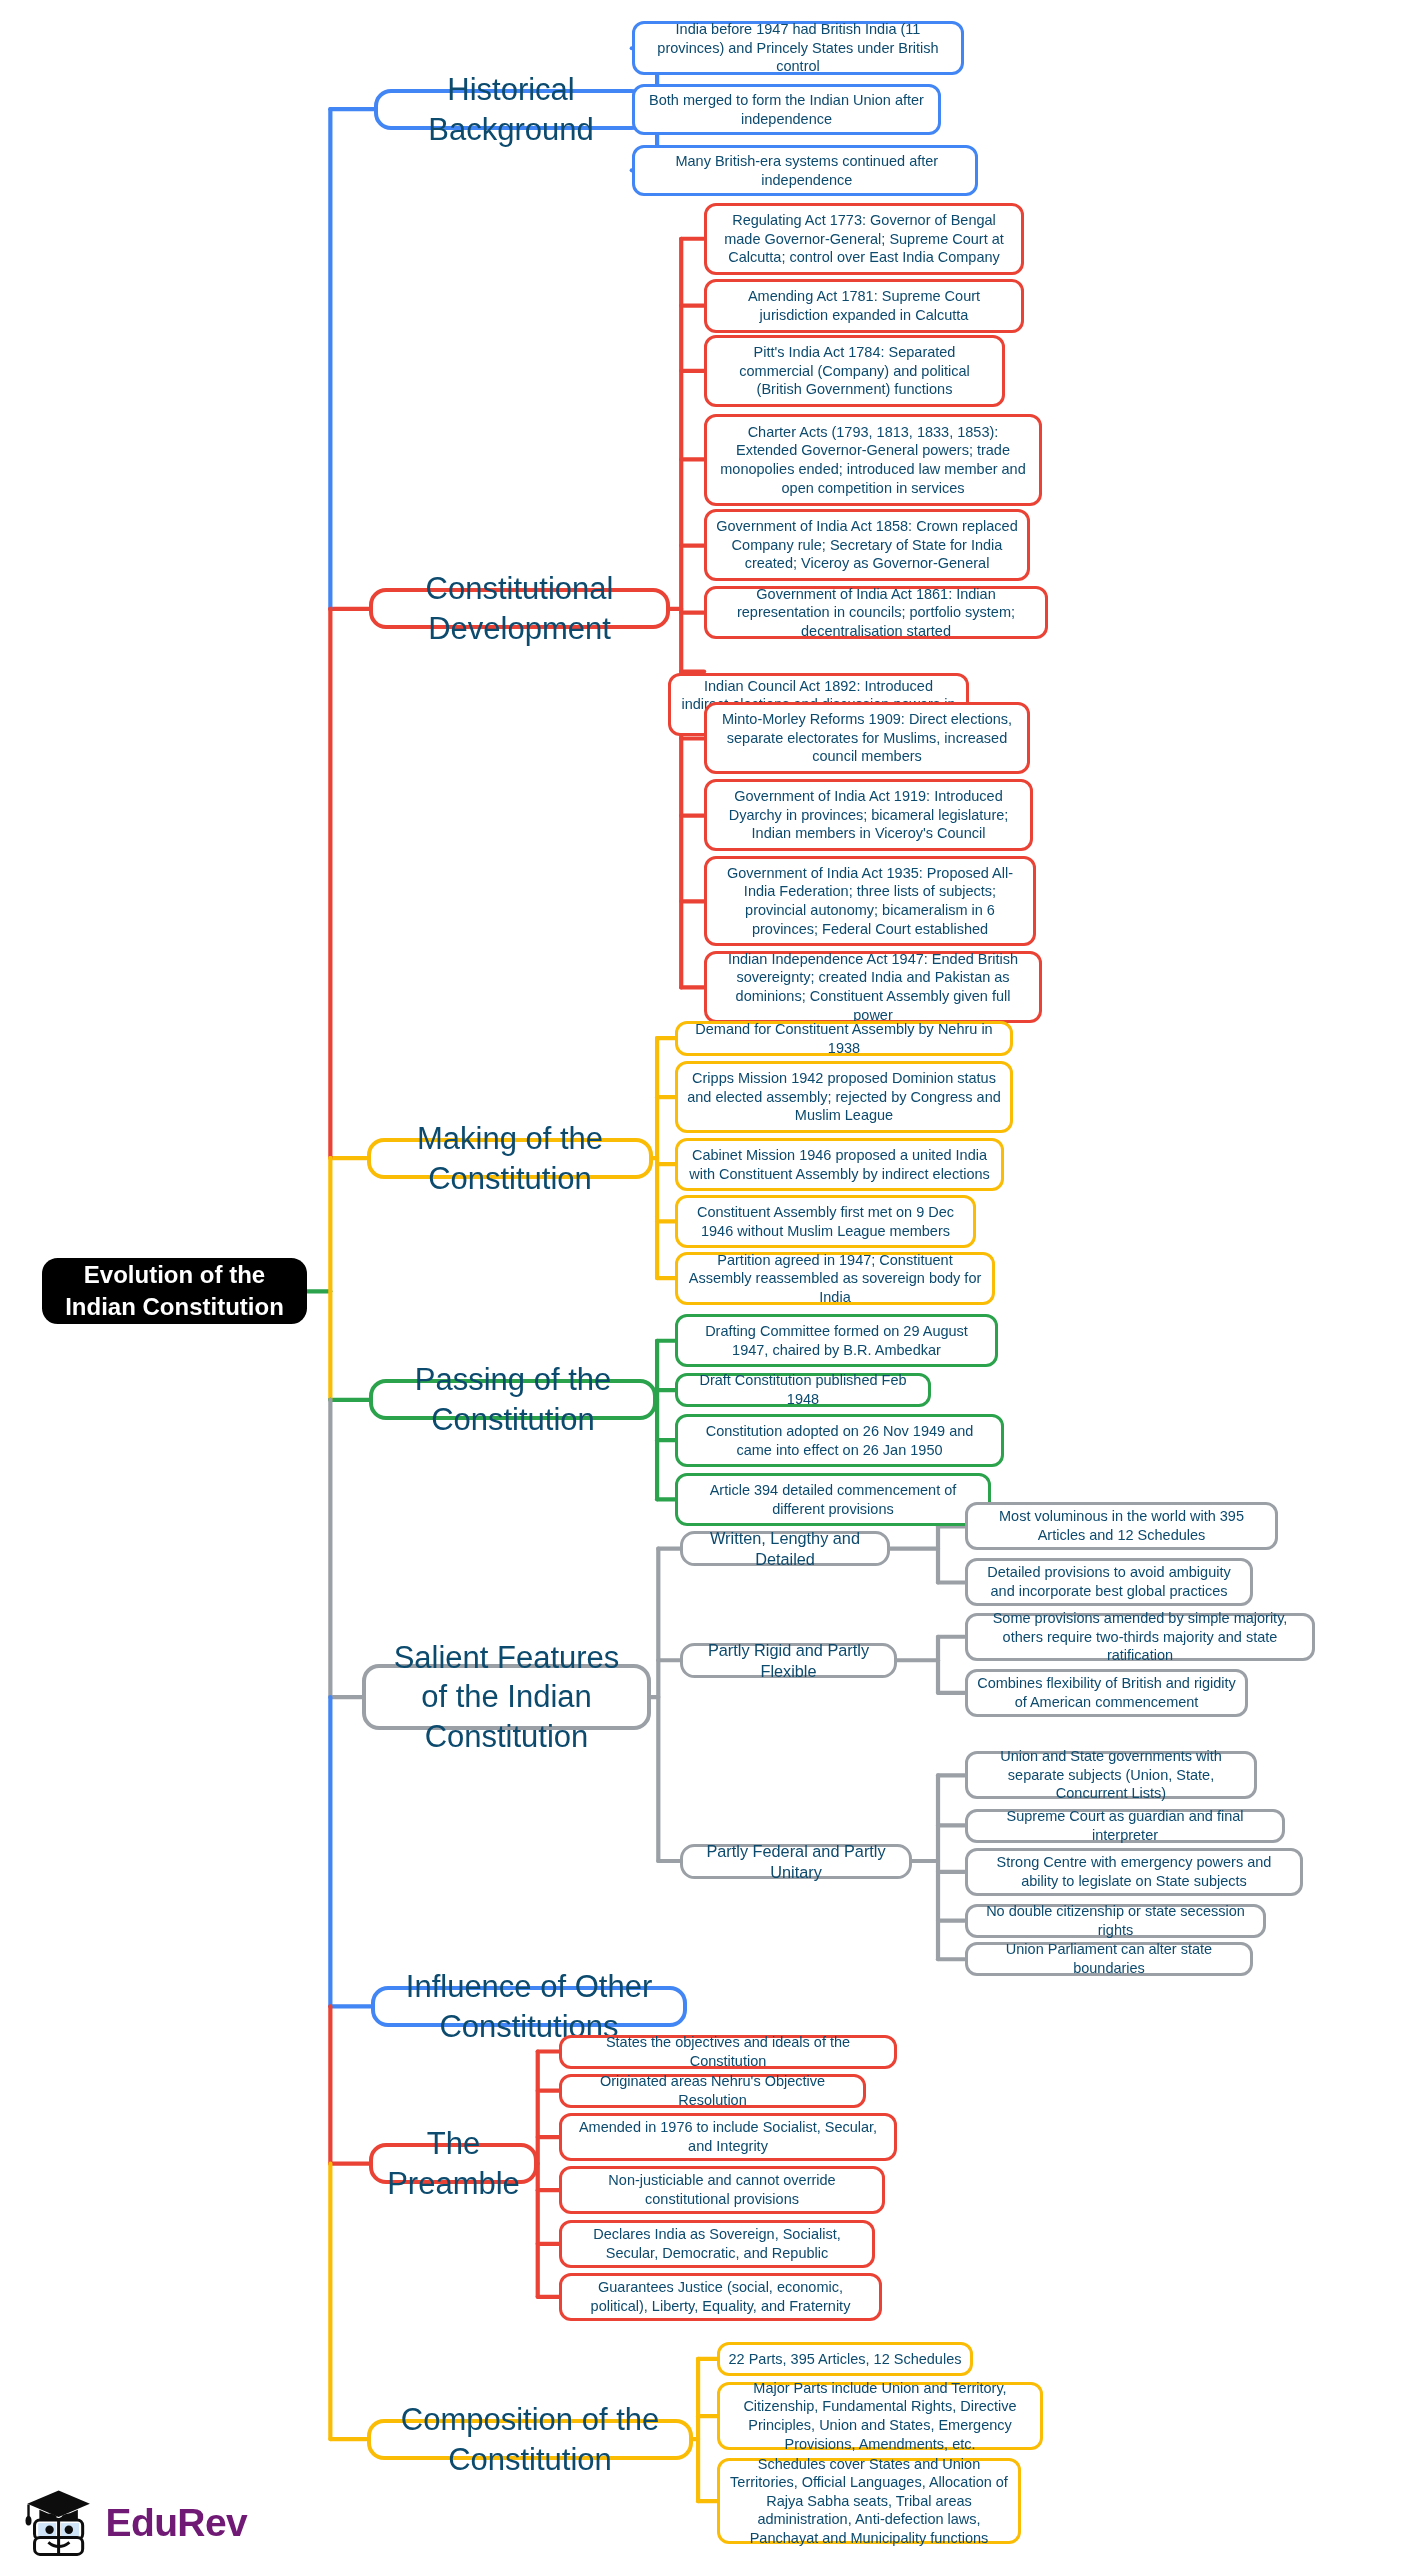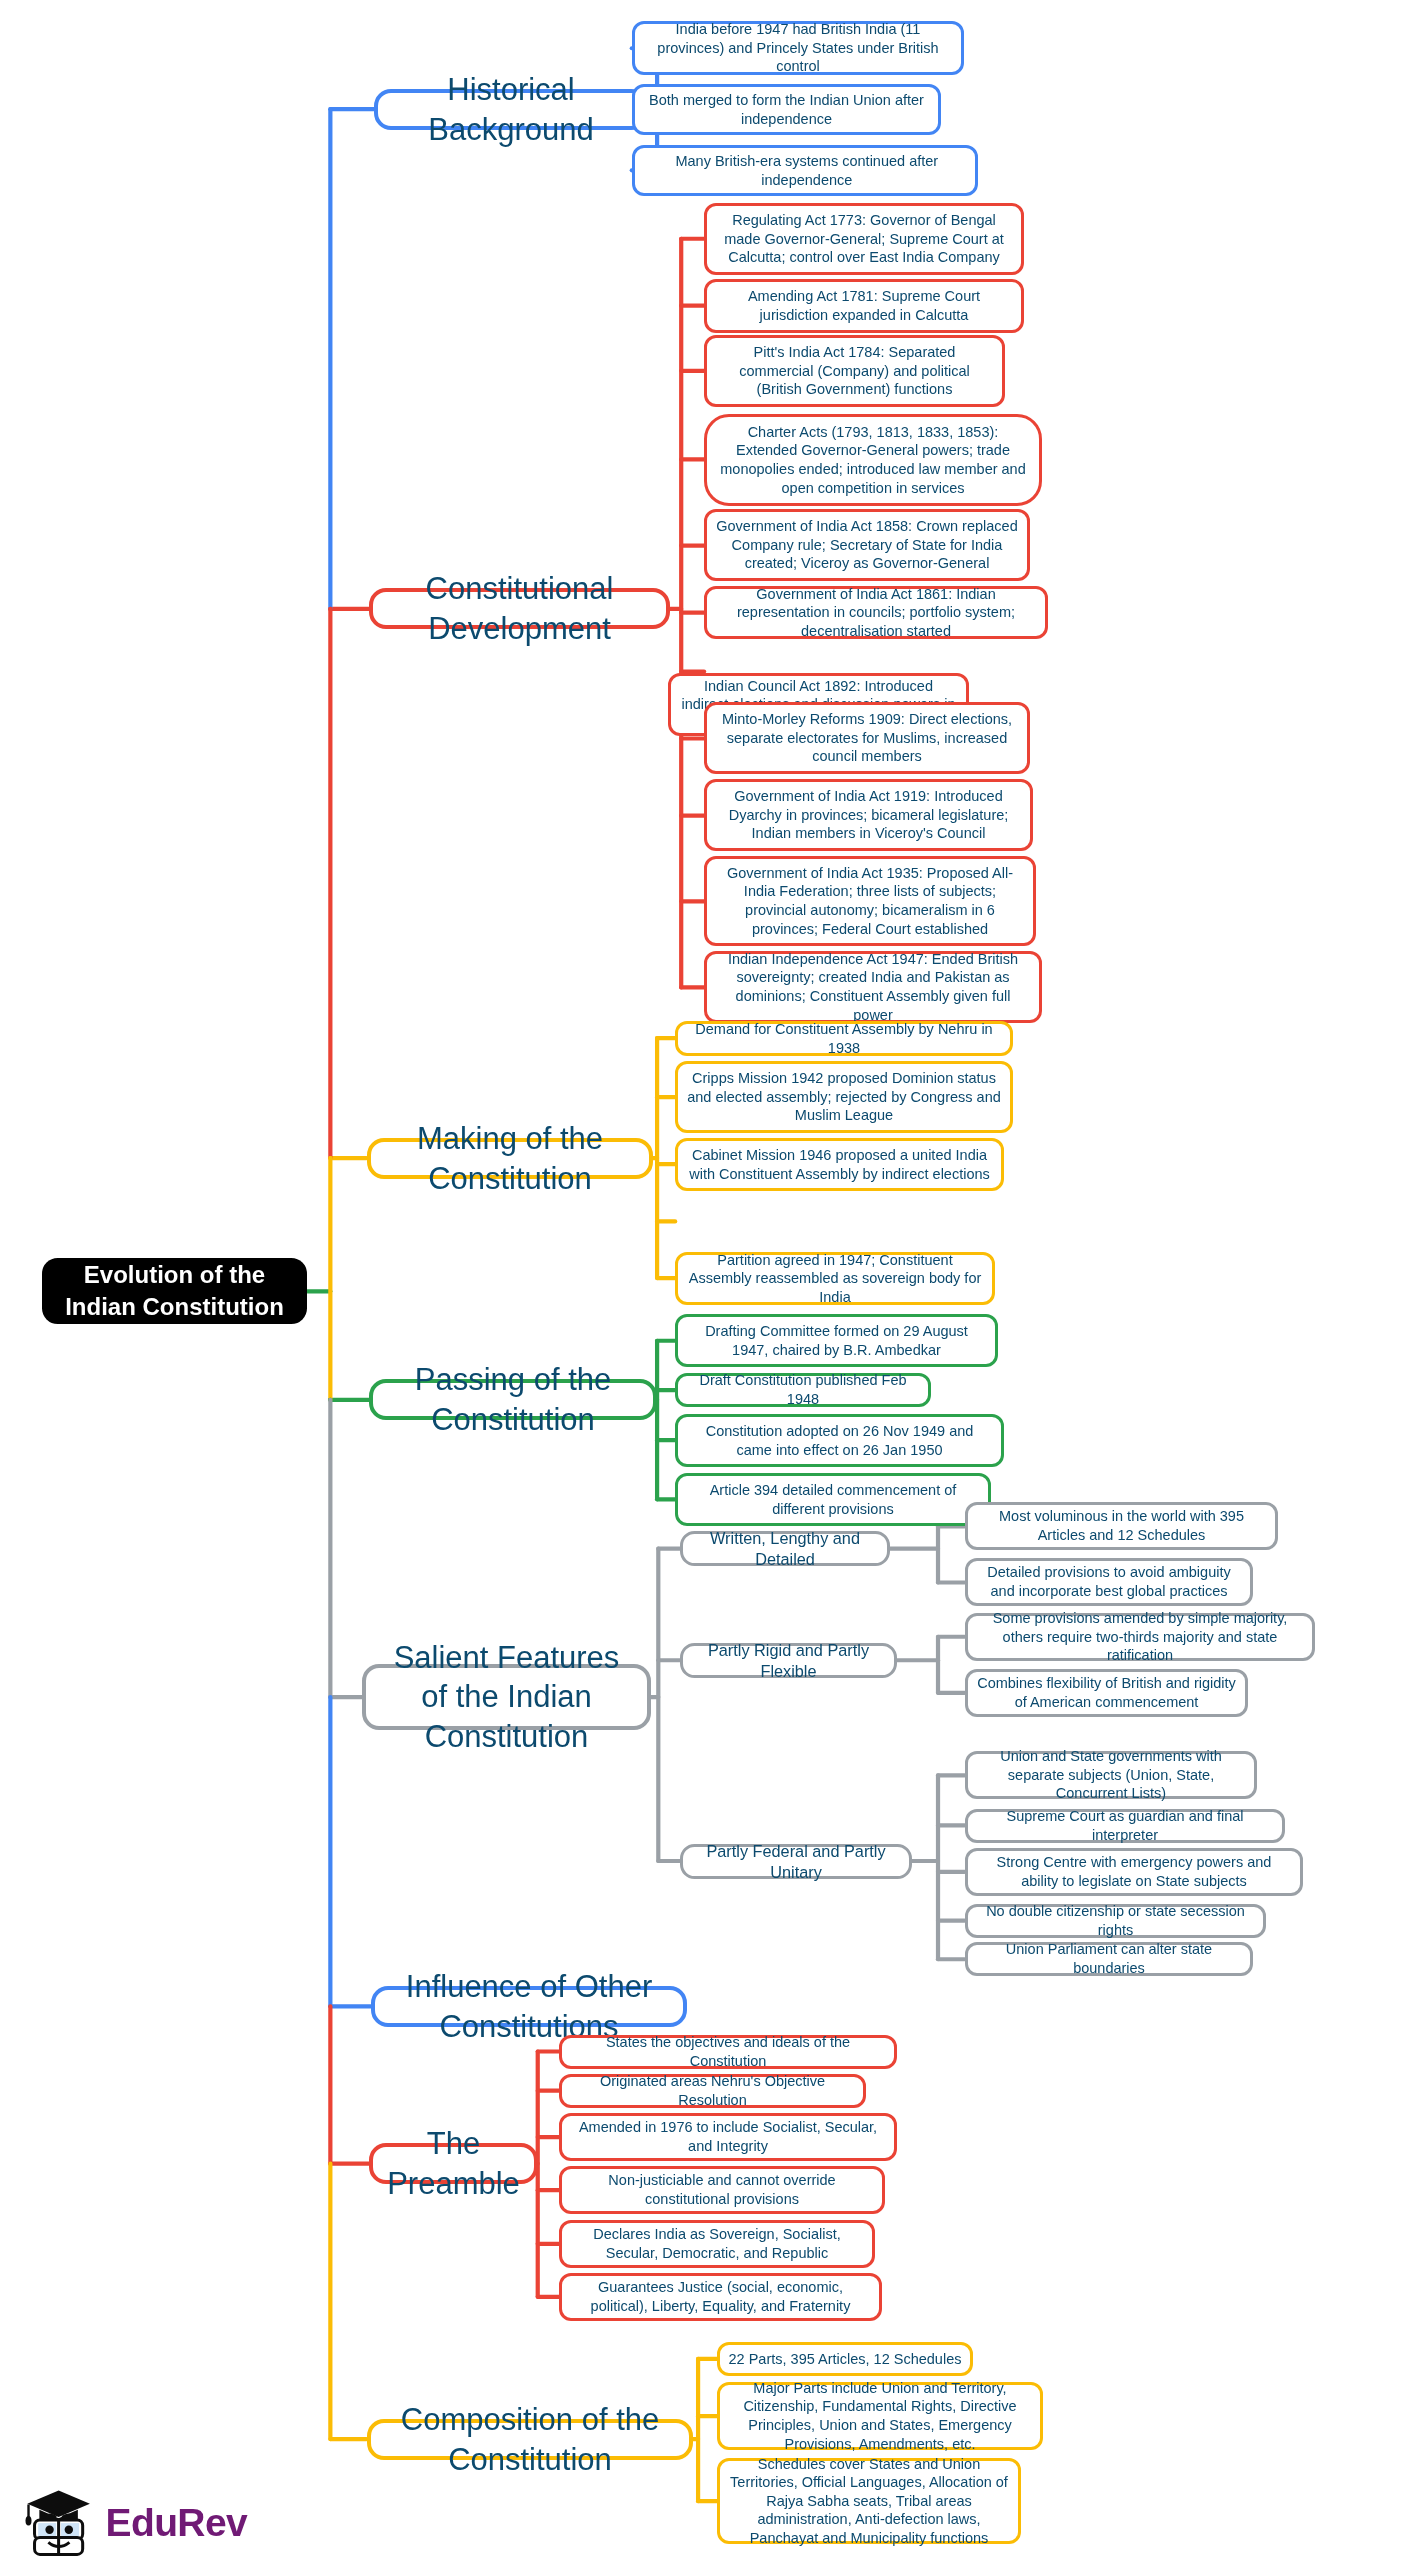--- a/index.html
+++ b/index.html
@@ -202,34 +202,35 @@
 
   <div class="node leaf c-blue" style="left:632px; top:21px; width:332px; height:54px;">India before 1947 had British India (11 provinces) and Princely States under British control</div>
   <div class="node leaf c-blue" style="left:632px; top:84px; width:309px; height:51px;">Both merged to form the Indian Union after independence</div>
   <div class="node leaf c-blue" style="left:632px; top:145px; width:346px; height:51px;padding-left:12px;">Many British-era systems continued after independence</div>
 
   <div class="node branch c-red" style="left:369px; top:588px; width:301px; height:41px;">Constitutional Development</div>
 
   <div class="node leaf c-red" style="left:704px; top:203px; width:320px; height:72px;">Regulating Act 1773: Governor of Bengal made Governor-General; Supreme Court at Calcutta; control over East India Company</div>
   <div class="node leaf c-red" style="left:704px; top:279px; width:320px; height:54px;">Amending Act 1781: Supreme Court jurisdiction expanded in Calcutta</div>
   <div class="node leaf c-red" style="left:704px; top:335px; width:301px; height:72px;">Pitt's India Act 1784: Separated commercial (Company) and political (British Government) functions</div>
-  <div class="node leaf c-red" style="left:704px; top:414px; width:338px; height:92px;border-radius:25px;">Charter Acts (1793, 1813, 1833, 1853): Extended Governor-General powers; trade monopolies ended; introduced law member and open competition in services</div>
+  <div class="node leaf c-red" style="left:704px; top:414px; width:338px; height:92px;">Charter Acts (1793, 1813, 1833, 1853): Extended Governor-General powers; trade monopolies ended; introduced law member and open competition in services</div>
   <div class="node leaf c-red" style="left:704px; top:509px; width:326px; height:72px;">Government of India Act 1858: Crown replaced Company rule; Secretary of State for India created; Viceroy as Governor-General</div>
   <div class="node leaf c-red" style="left:704px; top:586px; width:344px; height:53px;">Government of India Act 1861: Indian representation in councils; portfolio system; decentralisation started</div>
   <div class="node leaf c-red" style="left:668px; top:645px; width:301px; height:63px;margin-top:28px;">Indian Council Act 1892: Introduced indirect elections and discussion powers in councils</div>
   <div class="node leaf c-red" style="left:704px; top:702px; width:326px; height:72px;">Minto-Morley Reforms 1909: Direct elections, separate electorates for Muslims, increased council members</div>
   <div class="node leaf c-red" style="left:704px; top:779px; width:329px; height:72px;">Government of India Act 1919: Introduced Dyarchy in provinces; bicameral legislature; Indian members in Viceroy's Council</div>
   <div class="node leaf c-red" style="left:704px; top:856px; width:332px; height:90px;">Government of India Act 1935: Proposed All-India Federation; three lists of subjects; provincial autonomy; bicameralism in 6 provinces; Federal Court established</div>
   <div class="node leaf c-red" style="left:704px; top:951px; width:338px; height:72px;">Indian Independence Act 1947: Ended British sovereignty; created India and Pakistan as dominions; Constituent Assembly given full power</div>
 
   <div class="node branch c-yellow" style="left:367px; top:1138px; width:286px; height:41px;">Making of the Constitution</div>
 
   <div class="node leaf c-yellow" style="left:675px; top:1021px; width:338px; height:35px;">Demand for Constituent Assembly by Nehru in 1938</div>
   <div class="node leaf c-yellow" style="left:675px; top:1061px; width:338px; height:72px;">Cripps Mission 1942 proposed Dominion status and elected assembly; rejected by Congress and Muslim League</div>
   <div class="node leaf c-yellow" style="left:675px; top:1138px; width:329px; height:53px;">Cabinet Mission 1946 proposed a united India with Constituent Assembly by indirect elections</div>
+  <div class="node leaf c-yellow" style="left:675px; top:1195px; width:301px; height:53px;">Constituent Assembly first met on 9 Dec 1946 without Muslim League members</div>
   <div class="node leaf c-yellow" style="left:675px; top:1252px; width:320px; height:53px;">Partition agreed in 1947; Constituent Assembly reassembled as sovereign body for India</div>
 
   <div class="node branch c-green" style="left:369px; top:1379px; width:288px; height:41px;">Passing of the Constitution</div>
 
   <div class="node leaf c-green" style="left:675px; top:1314px; width:323px; height:53px;">Drafting Committee formed on 29 August 1947, chaired by B.R. Ambedkar</div>
   <div class="node leaf c-green" style="left:675px; top:1373px; width:256px; height:34px;">Draft Constitution published Feb 1948</div>
   <div class="node leaf c-green" style="left:675px; top:1414px; width:329px; height:53px;">Constitution adopted on 26 Nov 1949 and came into effect on 26 Jan 1950</div>
   <div class="node leaf c-green" style="left:675px; top:1473px; width:316px; height:53px;">Article 394 detailed commencement of different provisions</div>
 
   <div class="node branch c-gray" style="left:362px; top:1664px; width:289px; height:66px;">Salient Features of the Indian Constitution</div>

